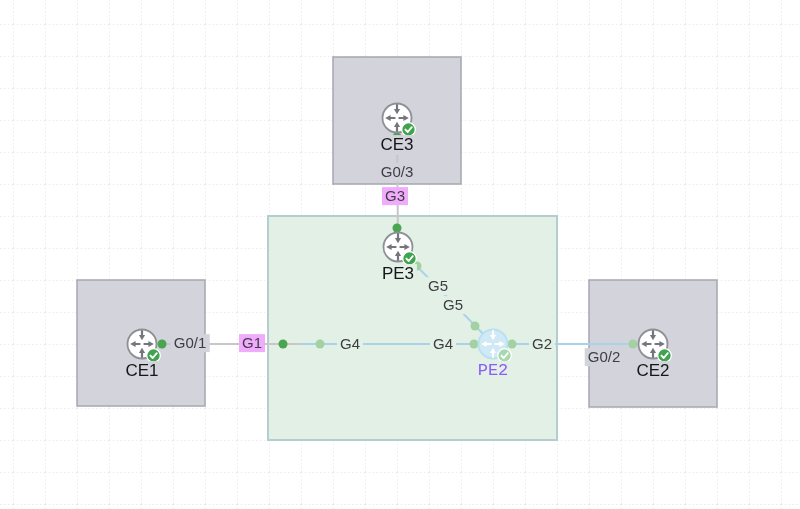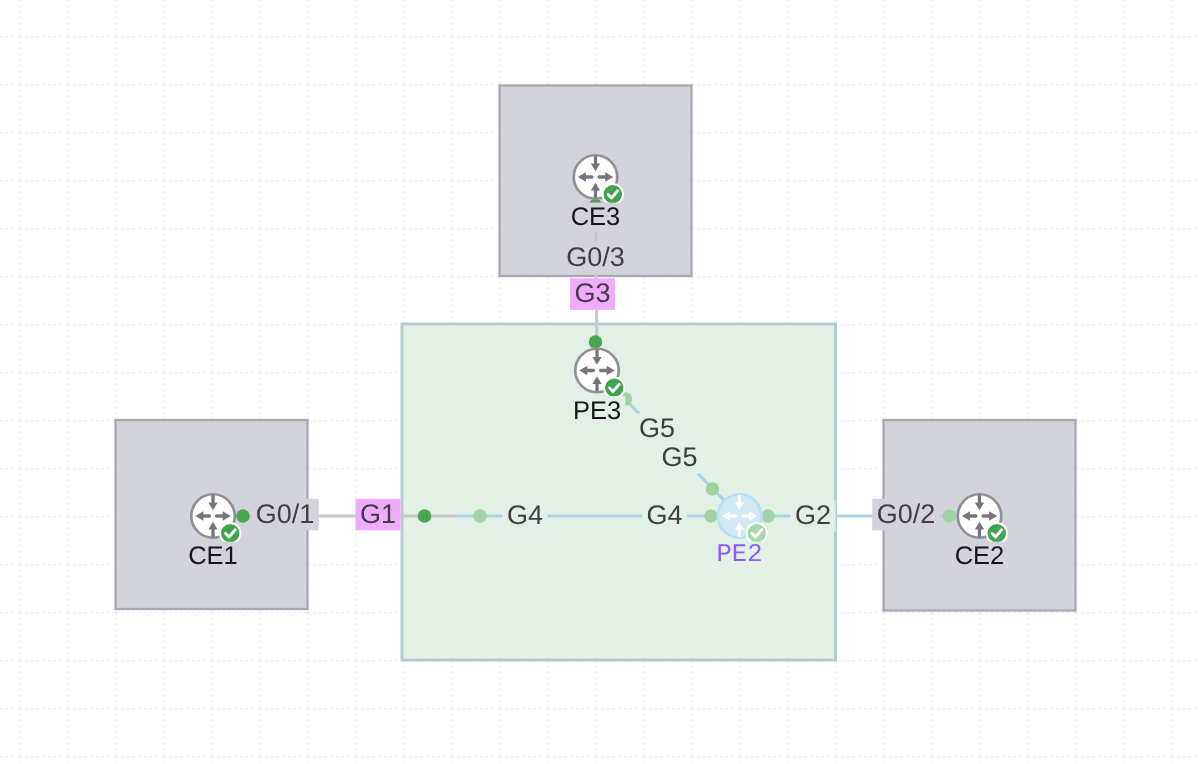--- a/index.html
+++ b/index.html
@@ -24,21 +24,21 @@
   .faded .shaft{stroke:#ffffff;}
   .faded .head{fill:#ffffff;}
   
   .node-label{
     position:absolute;left:22px;top:49px;transform:translate(-50%,-50%);
     font-size:17px;color:#15151a;white-space:nowrap;padding:1px 3px;line-height:1.05;
   }
   .faded .node-label{color:#8b5cf6;font-family:Liberation Mono, monospace;}
   .iface{
     position:absolute;transform:translate(-50%,-50%);
-    font-size:18px;color:#3d3d42;white-space:nowrap;padding:1px 3px;line-height:1.05;
+    font-size:15px;color:#3d3d42;white-space:nowrap;padding:1px 3px;line-height:1.05;
   }
   .bg-gray{background:#d3d3dc;}
   .bg-green{background:#e2f0e6;}
   .bg-white{background:#f0abfc;}
 </style>
 </head>
 <body>
 
 <div class="canvas">
 
@@ -73,21 +73,21 @@
     <circle cx="475" cy="326" r="4.5" fill="#a2d1a2"></circle>
     <circle cx="397" cy="137" r="4.5" fill="#4aa551"></circle>
     <circle cx="397" cy="228" r="4.5" fill="#4aa551"></circle>
   </svg>
 
   <span class="iface bg-gray" style="left:190px;top:343px;">G0/1</span>
   <span class="iface bg-white" style="left:252px;top:343px;">G1</span>
   <span class="iface bg-green" style="left:350px;top:344px;">G4</span>
   <span class="iface bg-green" style="left:443px;top:344px;">G4</span>
   <span class="iface bg-green" style="left:542px;top:344px;text-align:right;">G2</span>
-  <span class="iface bg-gray" style="left:604px;top:343px;">G0/2</span>
+  <span class="iface bg-gray" style="left:604px;top:357px;">G0/2</span>
   <span class="iface bg-green" style="left:438px;top:286px;">G5</span>
   <span class="iface bg-green" style="left:453px;top:305px;">G5</span>
   <span class="iface bg-gray" style="left:397px;top:172px;">G0/3</span>
   <span class="iface bg-white" style="left:395px;top:196px;">G3</span>
 
   <div class="node" style="left:120px;top:322px;">
     <svg width="44" height="44" viewBox="0 0 44 44">
       <circle cx="22" cy="22" r="14.5" class="rc"></circle>
       <path class="shaft" d="M22 9 L22 13.4"></path>
         <path class="head" d="M18.9 13 L25.1 13 L22 18.2 Z"></path>

